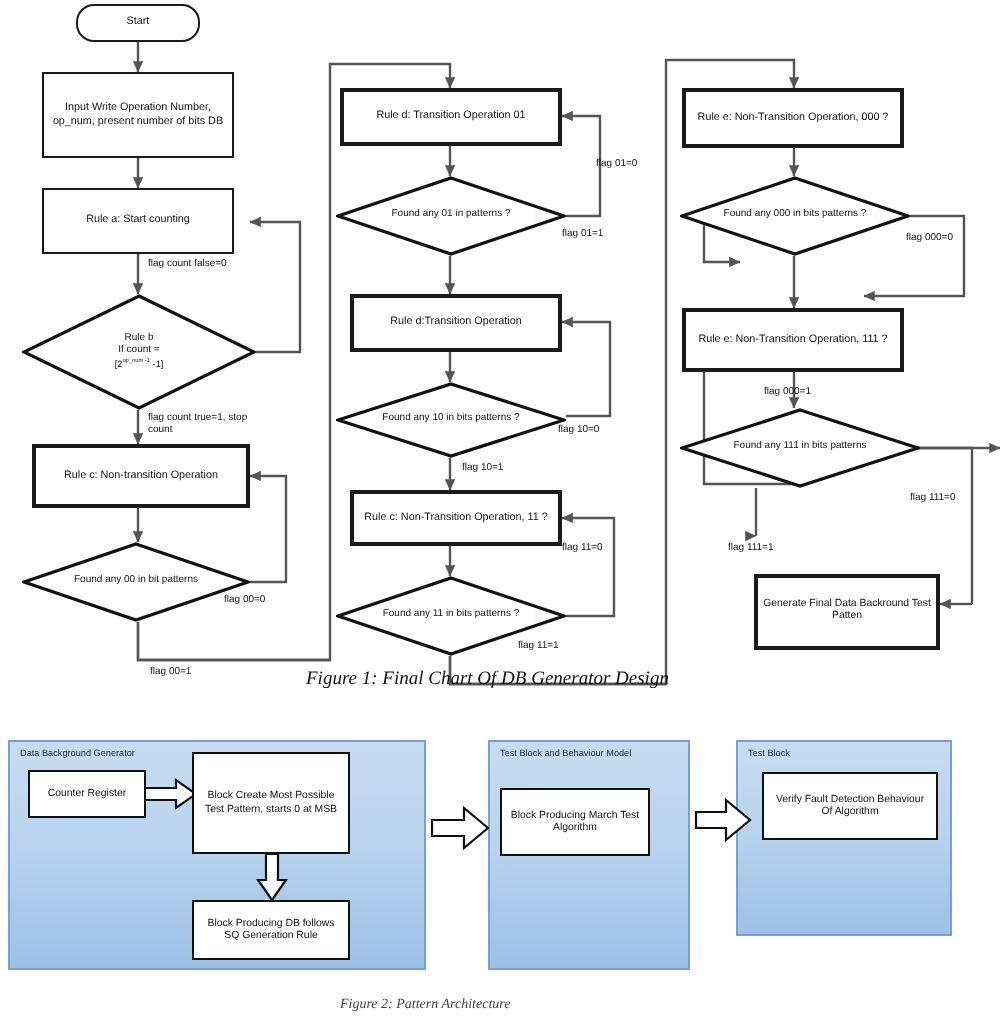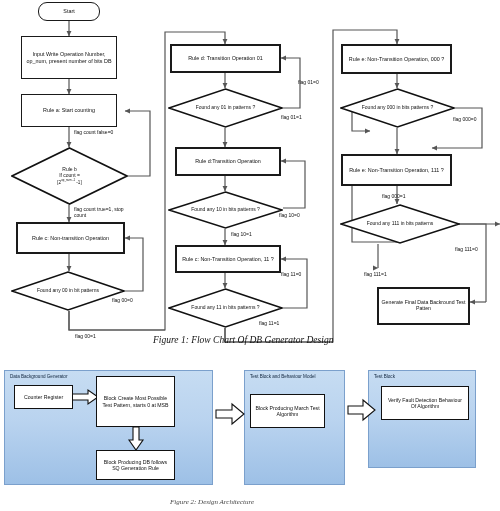--- a/index.html
+++ b/index.html
@@ -241,21 +241,21 @@
       <span>flag 000=1</span>
     </div>
     <div class="lbl" style="left:455px;top:247px;font-size:5px;">
       <span>flag  111=0</span>
     </div>
     <div class="lbl" style="left:364px;top:272px;font-size:5px;">
       <span>flag 111=1</span>
     </div>
 
     <div class="cap" style="left:153px;top:335px;font-size:9.5px;">
-      <span>Figure 1: Flow Chart Of DB Generator Design</span>
+      <span>Figure 1: Final Chart Of DB Generator Design</span>
     </div>
   </div>
 
   <div class="bd">
 
     <div class="panel" style="left:4px;top:8px;width:209px;height:115px;">
       <div class="panel-title">Data Background Generator</div>
     </div>
 
     <div class="panel" style="left:244px;top:8px;width:101px;height:115px;">
@@ -293,17 +293,17 @@
 
     <div class="bbox" style="left:250px;top:32px;width:75px;height:34px;font-size:5.2px;padding:0 3px;">
       <span>Block Producing March Test Algorithm</span>
     </div>
 
     <div class="bbox" style="left:381px;top:24px;width:88px;height:34px;font-size:5.2px;padding:0 3px;">
       <span>Verify Fault Detection Behaviour Of Algorithm</span>
     </div>
 
     <div class="bcap" style="left:170px;top:136px;font-size:7px;">
-      <span>Figure 2: Design Architecture</span>
+      <span>Figure 2: Pattern Architecture</span>
     </div>
   </div>
 
 </div>
 
 </body></html>

